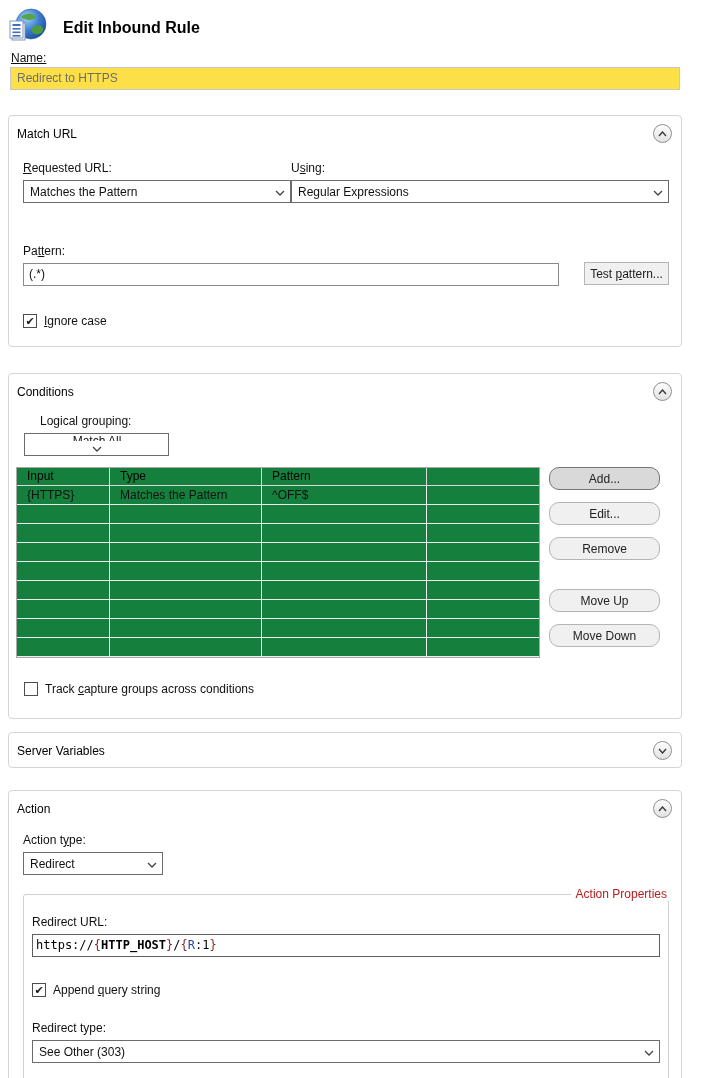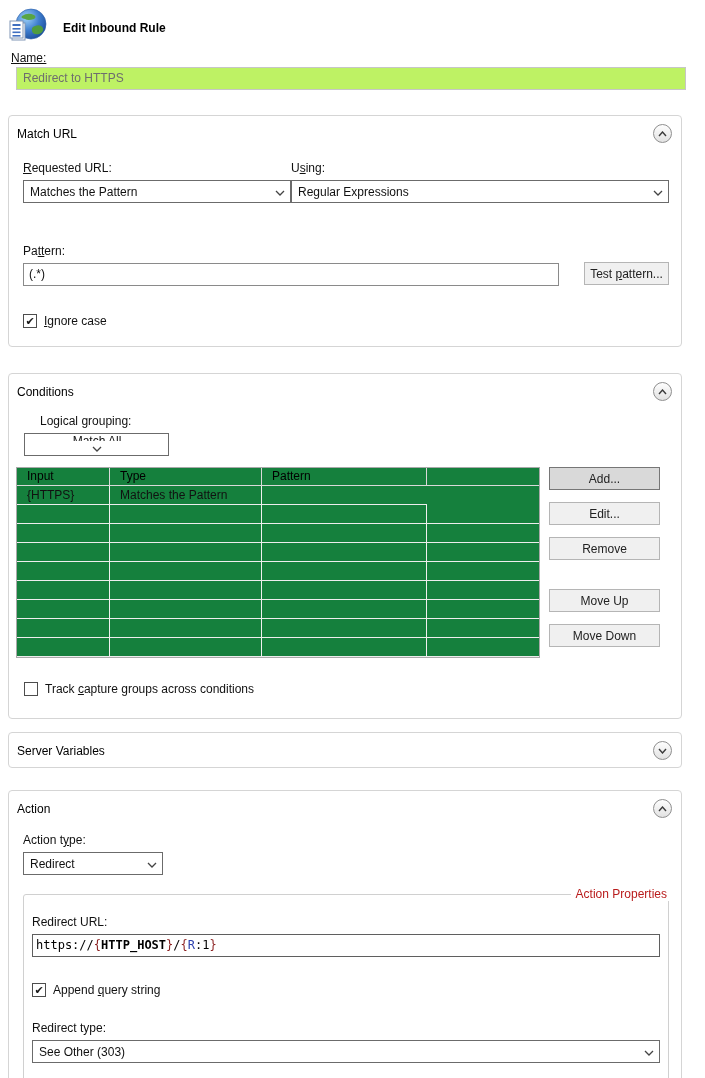--- a/index.html
+++ b/index.html
@@ -8,26 +8,26 @@
     width:705px; height:1078px;
     font-family:"Liberation Sans", sans-serif;
     font-size:12px; color:#111;
     position:relative;
   }
   u { text-decoration:underline; }
 
   
   .hdr { display:flex; align-items:center; padding:8px 0 0 8px; }
   .hdr .app-icon { width:42px; height:40px; position:relative; flex:none; }
-  .hdr h1 { font-size:12px; font-weight:bold; margin-left:13px; color:#000; }
+  .hdr h1 { font-size:16px; font-weight:bold; margin-left:13px; color:#000; }
 
   .name-label { margin:3px 0 2px 11px;text-decoration:underline; }
   .name-input {
-    margin:0 25px 0 16px; width:670px; height:23px;
-    background:#bef264; border:1px solid #c6c6c6;
+    margin:0 25px 0 10px; width:670px; height:23px;
+    background:#fde047; border:1px solid #c6c6c6;
     color:#6e6e6e; line-height:21px; padding-left:6px;
     overflow:hidden; white-space:nowrap;
   }
 
   
   .panel {
     margin-left:8px; width:674px;
     border:1px solid #d5d5d5; border-radius:4px;
     background:#fff; position:relative;
   }
@@ -100,21 +100,21 @@
     overflow:hidden; white-space:nowrap;
   }
   .ct-head .ct-cell:last-child { border-right:none; }
   .ct-body .ct-cell {
     height:19px; line-height:18px; border-right:1px solid #f0f0f0;
     border-bottom:1px solid #ededed; padding-left:10px;
     overflow:hidden; white-space:nowrap;
   }
   .ct-body .ct-cell:last-child { border-right:none; }
   .btn-col { width:111px; margin-left:9px; flex:none; }
-  .btn-col .btn { width:111px; margin-bottom:12px; }
+  .btn-col .btn { width:111px; margin-bottom:12px;border-radius:10px; }
   .btn-gap { height:17px; }
   .co-track { margin-top:23px; margin-bottom:22px; margin-left:8px; }
 
   
   .sv-panel .panel-hd { padding-bottom:7px; }
 
   
   .ac-body { padding:11px 12px 0 14px; }
   .at-dd { width:140px; }
   .props {
@@ -236,20 +236,21 @@
         <div class="ct-row ct-head">
             <div class="ct-cell">Input</div>
             <div class="ct-cell">Type</div>
             <div class="ct-cell">Pattern</div>
             <div class="ct-cell"></div>
           </div>
         <div class="ct-body">
             <div class="ct-row">
               <div class="ct-cell">{HTTPS}</div>
               <div class="ct-cell">Matches the Pattern</div>
+              <div class="ct-cell">^OFF$</div>
               <div class="ct-cell"></div>
             </div>
             <div class="ct-row">
               <div class="ct-cell"></div>
               <div class="ct-cell"></div>
               <div class="ct-cell"></div>
               <div class="ct-cell"></div>
             </div>
             <div class="ct-row">
               <div class="ct-cell"></div>

